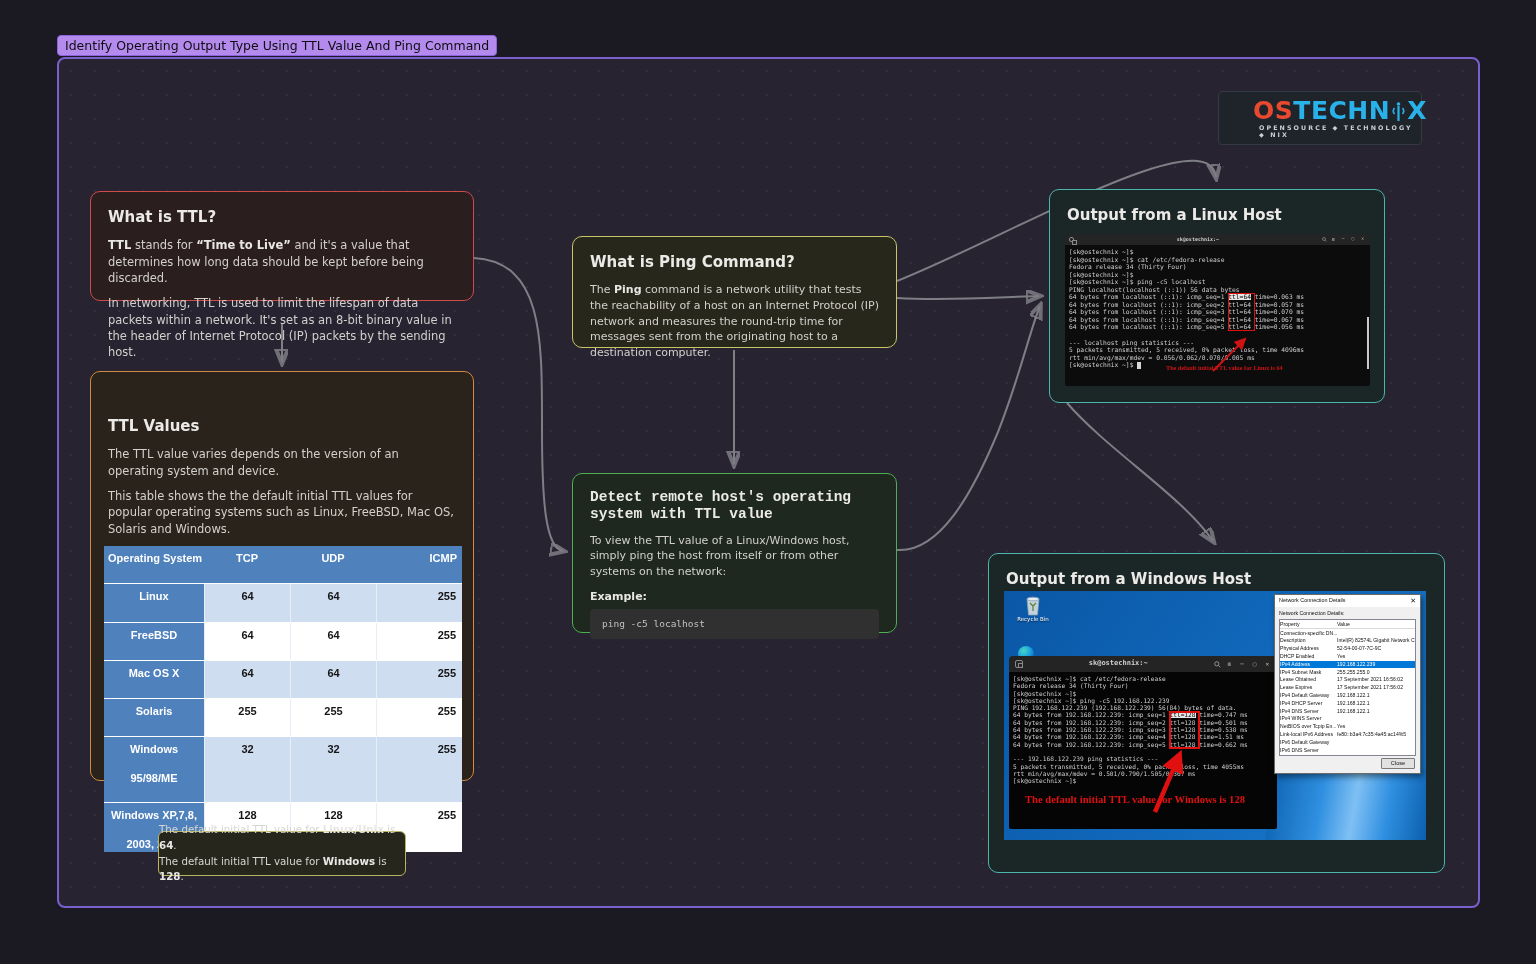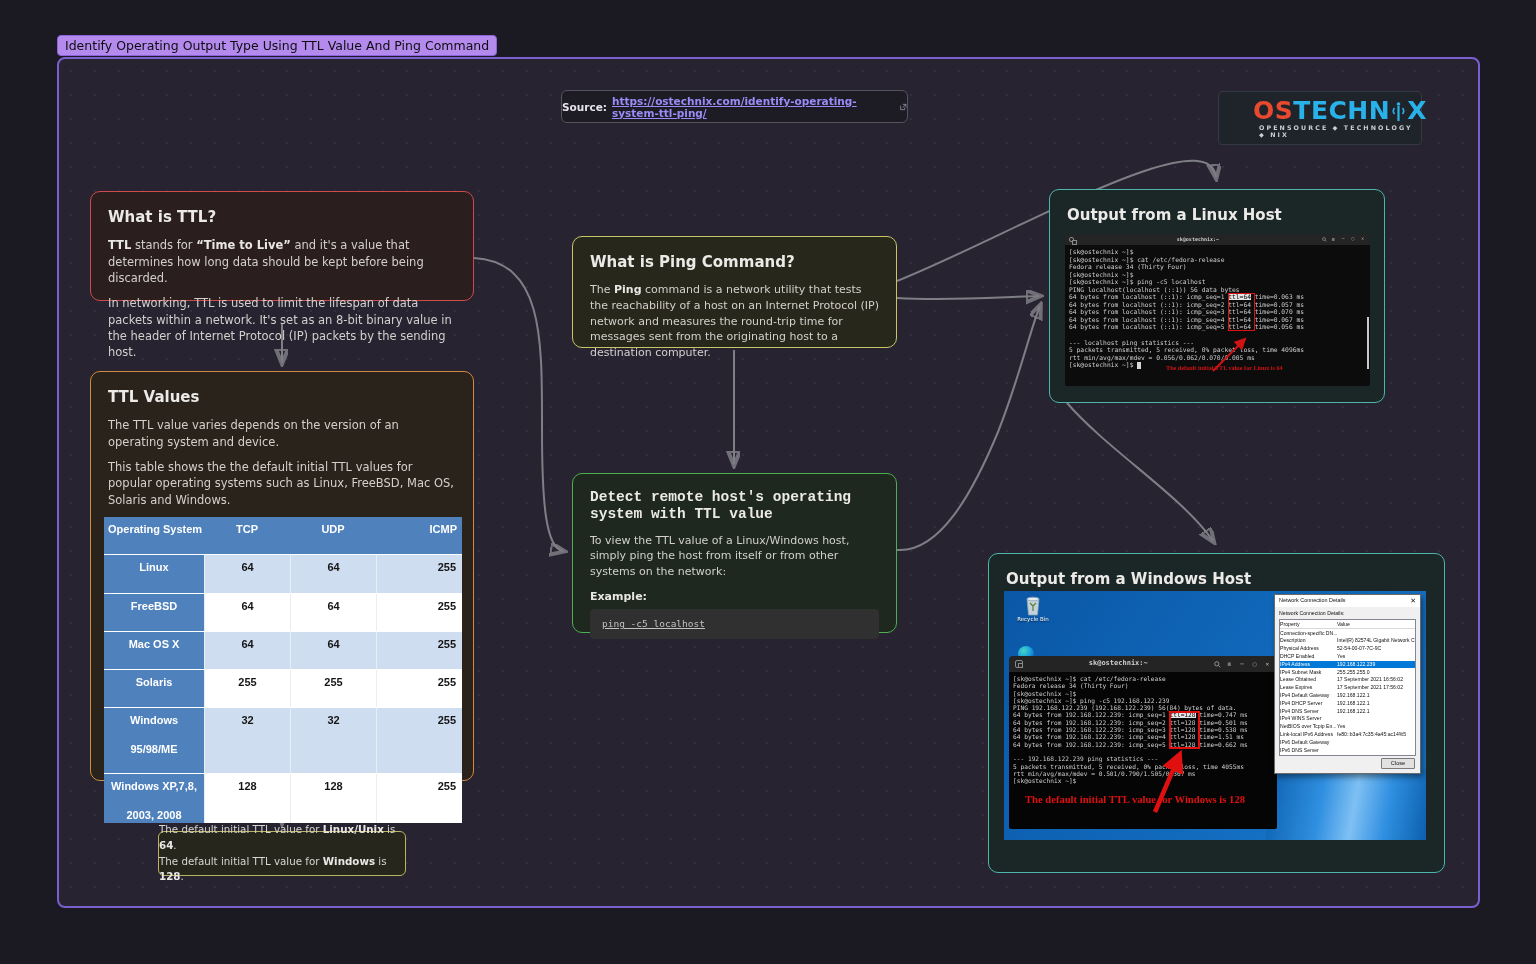--- a/index.html
+++ b/index.html
@@ -48,21 +48,21 @@
   #card-detect  { left:572px; top:473px; width:325px; height:160px; background:#1e281f; border-color:#4caf50; font-size:11px; }
   #card-detect h2 { font-size:14.5px; line-height:1.2;font-family:Liberation Mono, monospace; }
   #card-linux   { left:1049px; top:189px; width:336px; height:214px; background:#1b2627; border-color:#4db6ac; }
   #card-win     { left:988px; top:553px; width:457px; height:320px; background:#1b2627; border-color:#4db6ac; }
   #note-card    { left:158px; top:831px; width:248px; height:45px; background:#27261c; border:1.5px solid #b9b45e;
                   border-radius:6px; color:#d8d6d0; font-size:10.3px; line-height:1.55;
                   display:flex; flex-direction:column; align-items:center; justify-content:center; }
 
   
   .code { background:#303030; border-radius:4px; padding:8px 12px; margin-top:4px;
-          font-family:"DejaVu Sans Mono", monospace; font-size:9.5px; color:#c2c2c2;text-decoration:underline; }
+          font-family:"DejaVu Sans Mono", monospace; font-size:9.5px; color:#c2c2c2; }
 
   
   #ttl-table { margin-top:8px; width:358px; font-family:"Liberation Sans", sans-serif; }
   .trow { display:grid; grid-template-columns:100px 86px 86px 86px; border-top:1px solid #fff; }
   .trow > div { font-size:11px; font-weight:700; padding-top:5px; }
   .thead { background:#4f81bd; color:#fff; height:37px; border-top:none; }
   .thead > div:nth-child(1){ padding-left:4px; }
   .thead > div:nth-child(2),.thead > div:nth-child(3){ text-align:center; }
   .thead > div:nth-child(4){ text-align:right; padding-right:5px; }
   .c0 { background:#4f81bd; color:#fff; text-align:center; display:flex; flex-direction:column; gap:13px; }
@@ -152,28 +152,20 @@
     <path d="M474,258 C544,262 542,340 542,430 C542,505 546,548 563,551" marker-end="url(#ah)"></path>
     <path d="M734,350 L734,464" marker-end="url(#ah)"></path>
     <path d="M897,281 C1010,236 1208,118 1216,177" marker-end="url(#ah)"></path>
     <path d="M897,298 C950,301 1000,297 1039,296" marker-end="url(#ah)"></path>
     <path d="M897,550 C940,553 973,492 998,432 C1020,376 1030,330 1040,306" marker-end="url(#ah)"></path>
     <path d="M1067,403 C1110,452 1182,496 1213,541" marker-end="url(#ah)"></path>
   </svg>
 
   <div class="abs" id="title-badge">Identify Operating Output Type Using TTL Value And Ping Command</div>
 
-  <div class="abs" id="source-box">
-    <span class="lbl">Source:</span>
-    <a href="#">https://ostechnix.com/identify-operating-system-ttl-ping/</a>
-    <svg class="icon" width="8" height="8" viewBox="0 0 10 10">
-      <path d="M1,3 L1,9 L7,9 L7,6" stroke="#a9a9c8" fill="none" stroke-width="1"></path>
-      <path d="M4,1 L9,1 L9,6 M9,1 L4,6" stroke="#a9a9c8" fill="none" stroke-width="1"></path>
-    </svg>
-  </div>
 
   <div class="abs" id="logo">
     <div class="line1">
       <span class="os">OS</span>
         <span class="techn">TECHN</span>
         <svg class="icon" width="15" height="22" viewBox="0 0 15 22" style="margin:0 1px;">
         <circle cx="7.5" cy="4" r="1.8" fill="#29b2ea"></circle>
         <line x1="7.5" y1="6" x2="7.5" y2="21" stroke="#29b2ea" stroke-width="2.2"></line>
         <path d="M3.5,8 C2,9.8 2,12.2 3.5,14" stroke="#29b2ea" stroke-width="1.6" fill="none"></path>
         <path d="M11.5,8 C13,9.8 13,12.2 11.5,14" stroke="#29b2ea" stroke-width="1.6" fill="none"></path>
@@ -183,21 +175,21 @@
     <div class="tag">OPENSOURCE ◆ TECHNOLOGY ◆ NIX</div>
   </div>
 
   <div class="card" id="card-ttl">
     <h2>What is TTL?</h2>
     <p><span class="b">TTL</span><span> stands for </span><span class="b">“Time to Live”</span><span> and it's a value that determines how long data should be kept before being discarded.</span></p>
     <p><span>In networking, TTL is used to limit the lifespan of data packets within a network. It's set as an 8-bit binary value in the header of Internet Protocol (IP) packets by the sending host.</span></p>
   </div>
 
   <div class="card" id="card-values">
-    <div style="padding:0 4px;">
+    <div style="padding:0 4px;margin-top:29px;">
       <h2>TTL Values</h2>
       <p>The TTL value varies depends on the version of an operating system and device.</p>
       <p>This table shows the the default initial TTL values for popular operating systems such as Linux, FreeBSD, Mac OS, Solaris and Windows.</p>
     </div>
     <div id="ttl-table">
       <div class="trow thead" id="thead">
           <div>Operating System</div>
           <div>TCP</div>
           <div>UDP</div>
           <div>ICMP</div>

